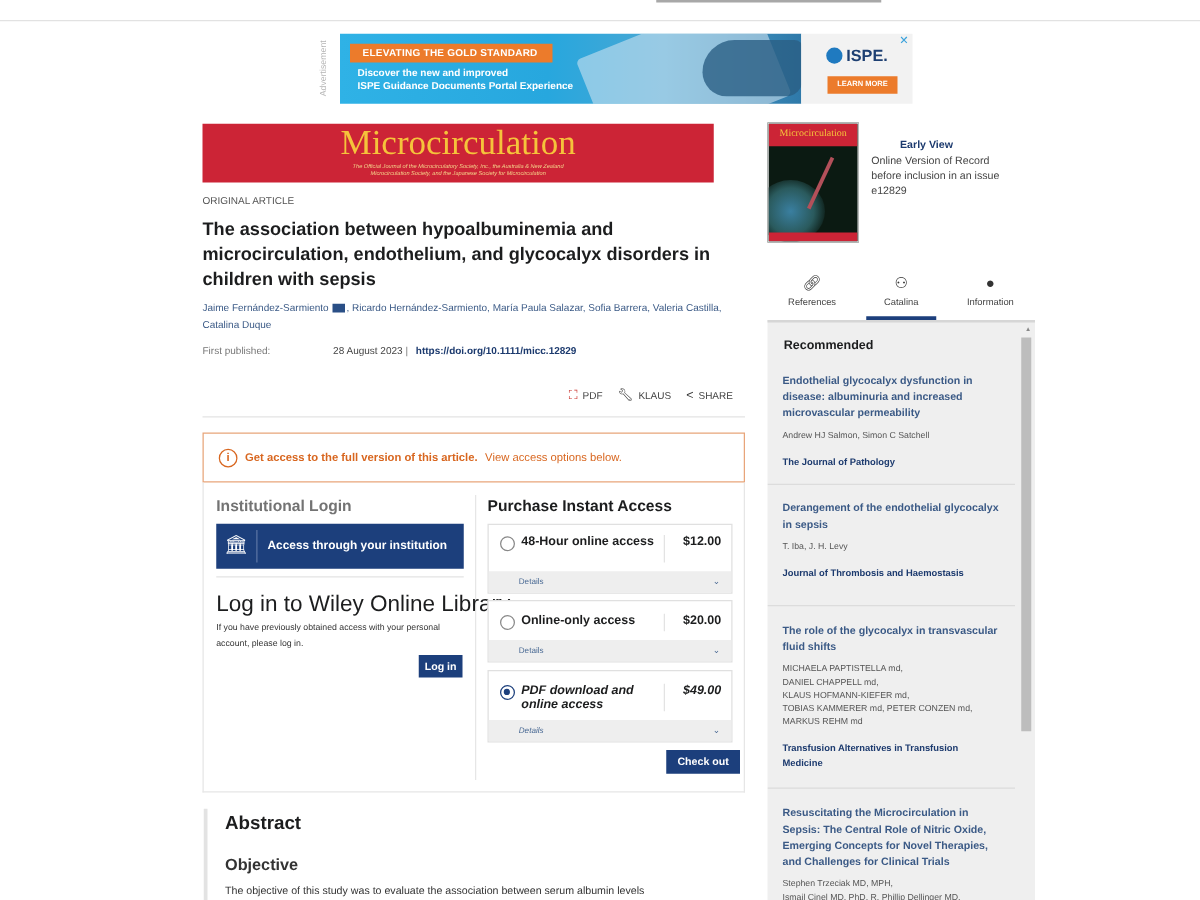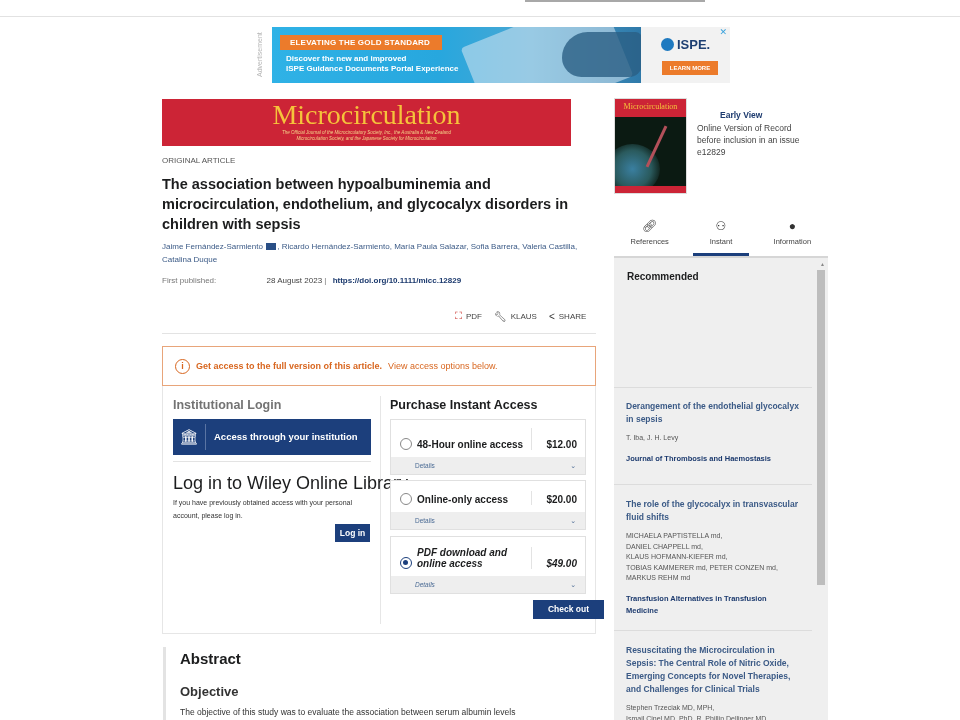--- a/index.html
+++ b/index.html
@@ -50,30 +50,30 @@
   .inst-btn { position: absolute; left: 10px; top: 33px; width: 198px; height: 36px; background: #1c3f7c; color: #fff; display: flex; align-items: center; }
   .inst-btn .bank { width: 33px; text-align: center; font-size: 15px; border-right: 1px solid #5a74a3; height: 26px; line-height: 26px; }
   .inst-btn .lbl { padding-left: 8px; font-size: 9.5px; font-weight: bold; line-height: 12px; }
   .hr-left { position: absolute; left: 10px; top: 75px; width: 198px; height: 1px; background: #e3e3e3; }
   .wiley-h { position: absolute; left: 10px; top: 87px; font-size: 18px; font-weight: normal; }
   .wiley-p { position: absolute; left: 10px; top: 110px; width: 200px; font-size: 7px; line-height: 13px; color: #333; }
   .login-btn { position: absolute; left: 172px; top: 138px; width: 35px; height: 18px; background: #1c3f7c; color: #fff; font-size: 8.5px; font-weight: bold; text-align: center; line-height: 18px; }
 
   .purch-h { position: absolute; left: 227px; top: 12px; font-size: 12.5px; font-weight: bold; }
   .opt { position: absolute; left: 227px; width: 196px; border: 1px solid #e0e0e0; background: #fff; }
-  .opt .row { display: flex; align-items: flex-end; padding: 8px 8px 0 9px; }
+  .opt .row { display: flex; align-items: flex-start; padding: 8px 8px 0 9px; }
   .opt .radio { width: 12px; height: 12px; border: 1px solid #888; border-radius: 50%; margin-top: 1px; flex-shrink: 0; }
   .opt .radio.on { border-color: #1c3f7c; border-width: 1.5px; position: relative; }
   .opt .radio.on::after { content: ""; position: absolute; left: 2px; top: 2px; width: 5px; height: 5px; border-radius: 50%; background: #1c3f7c; }
   .opt .oname { flex: 1; font-size: 10px; font-weight: bold; line-height: 11px; padding-left: 5px; }
   .opt .osep { width: 1px; height: 22px; background: #e3e3e3; margin-right: 14px; }
   .opt .price { font-size: 10px; font-weight: bold; padding-top: 0px; }
   .opt .details { position: absolute; left: 0; bottom: 0; width: 100%; height: 17px; background: #eeeeee; font-size: 6.5px; color: #4a6a94; line-height: 17px; padding-left: 24px; }
   .opt .details .chev { position: absolute; right: 9px; top: 0; font-size: 7px; color: #4a6a94; }
-  .checkout-btn { position: absolute; left: 370px; top: 214px; width: 71px; height: 19px; background: #1c3f7c; color: #fff; font-size: 8.5px; font-weight: bold; text-align: center; line-height: 19px; }
+  .checkout-btn { position: absolute; left: 370px; top: 214px; width: 59px; height: 19px; background: #1c3f7c; color: #fff; font-size: 8.5px; font-weight: bold; text-align: center; line-height: 19px; }
 
   .abstract-wrap { position: absolute; left: 163px; top: 647px; width: 445px; height: 73px; border-left: 3px solid #e3e3e3; }
   .abstract-h { position: absolute; left: 14px; top: 3px; font-size: 15px; color: #1c1d1e; }
   .objective-h { position: absolute; left: 14px; top: 37px; font-size: 13px; color: #333; }
   .abs-text { position: absolute; left: 14px; top: 60px; font-size: 8.5px; color: #333; white-space: nowrap; }
 
   
   .cover { position: absolute; left: 614px; top: 98px; width: 73px; height: 96px; background: #0b1a12; border: 1px solid #ddd; overflow: hidden; }
   .cover .ctop { height: 18px; background: #cc2436; color: #f5c33b; font-family: "Liberation Serif", serif; font-size: 8px; text-align: center; line-height: 16px; }
   .cover .cell { position: absolute; left: -10px; top: 45px; width: 55px; height: 50px; border-radius: 50%; background: radial-gradient(circle at 50% 50%, #3a7fa0 0%, #2a5a5d 50%, #0b1a12 80%); }
@@ -235,34 +235,39 @@
   <div>e12829</div>
 </div>
 
 <div class="rtabs">
   <div class="rtab">
     <span class="ic">🔗︎</span>
     <span>References</span>
   </div>
   <div class="rtab active">
     <span class="ic">⚇</span>
-    <span>Instant</span>
+    <span>Catalina</span>
   </div>
   <div class="rtab">
     <span class="ic">●</span>
     <span>Information</span>
   </div>
 </div>
 
 <div class="rpanel">
   <div class="scroll-up">▲</div>
   <div class="scroll-thumb"></div>
 
   <div class="rec-h">Recommended</div>
 
+  <div class="rec-item" style="top:40px;">
+    <div class="rt">Endothelial glycocalyx dysfunction in disease: albuminuria and increased microvascular permeability</div>
+    <div class="ra">Andrew HJ Salmon, Simon C Satchell</div>
+    <div class="rj">The Journal of Pathology</div>
+  </div>
   <div class="rec-sep" style="top:129px;"></div>
 
   <div class="rec-item" style="top:142px;">
     <div class="rt">Derangement of the endothelial glycocalyx in sepsis</div>
     <div class="ra">T. Iba, J. H. Levy</div>
     <div class="rj">Journal of Thrombosis and Haemostasis</div>
   </div>
   <div class="rec-sep" style="top:226px;"></div>
 
   <div class="rec-item" style="top:240px;">

